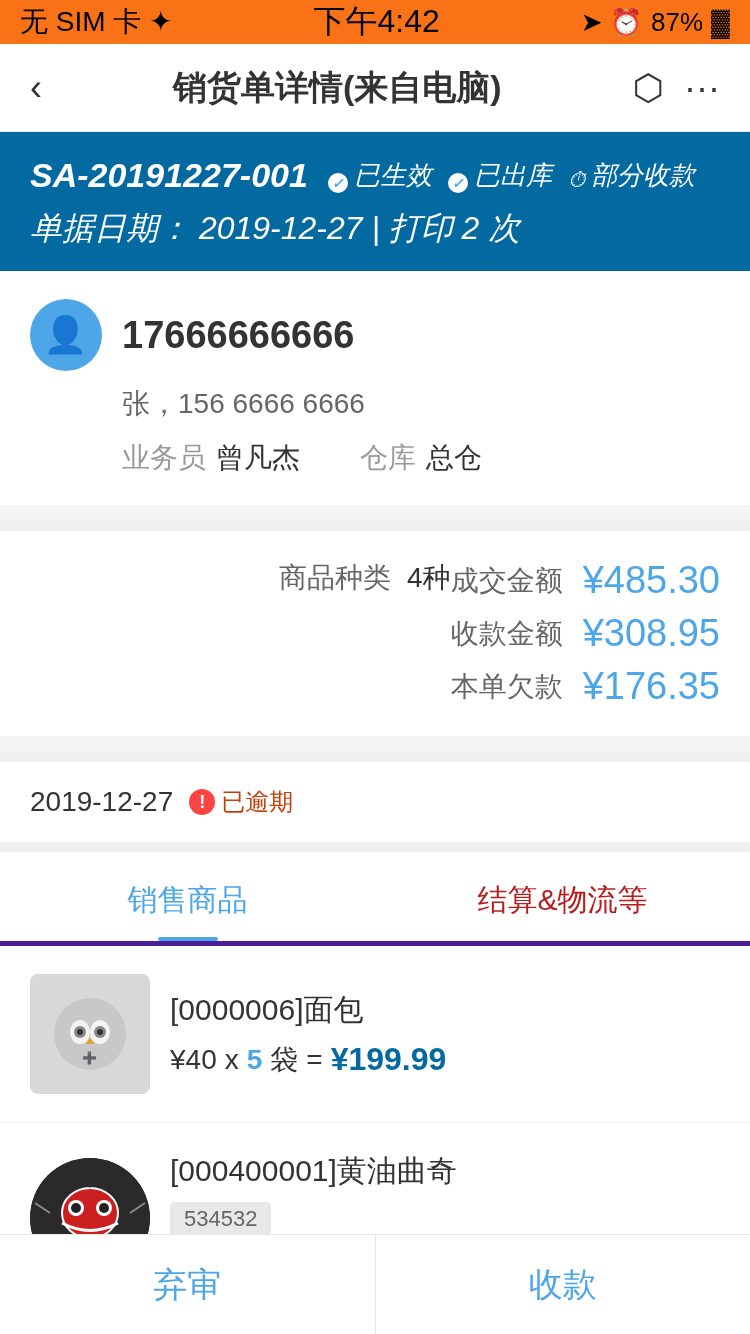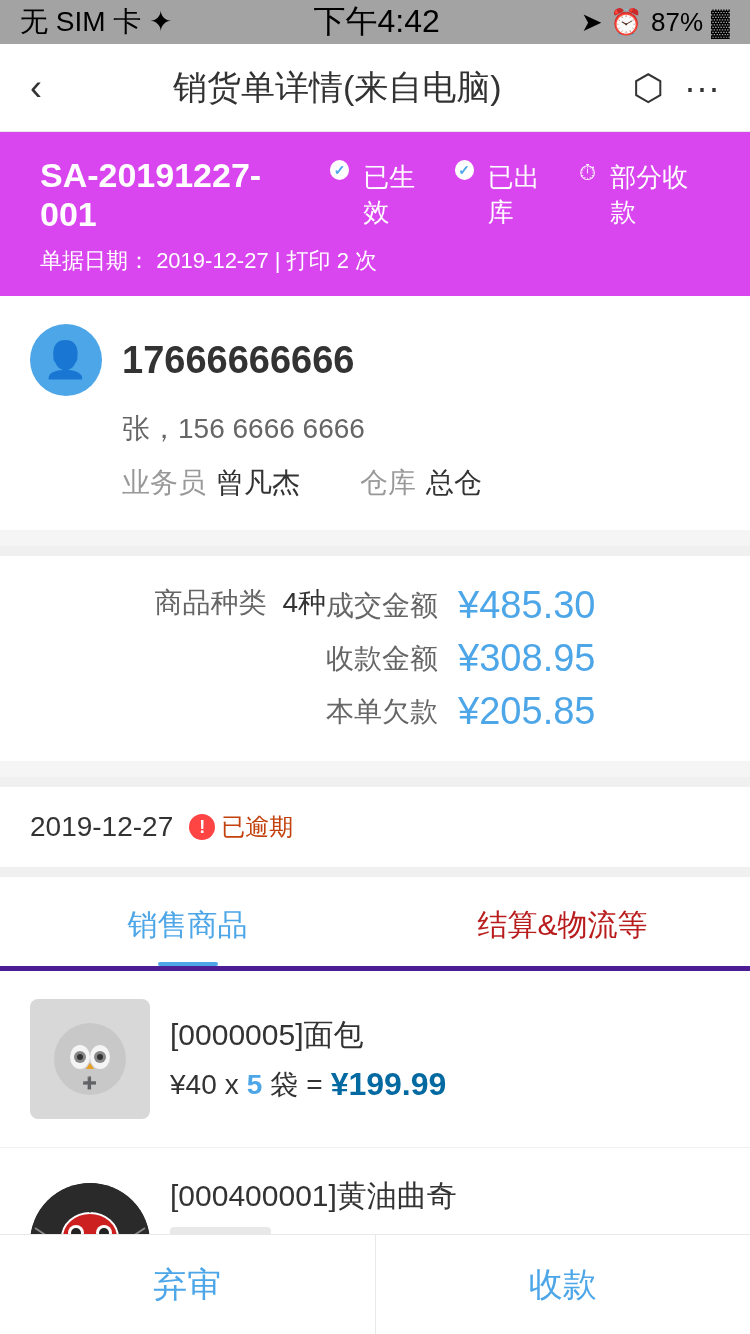--- a/index.html
+++ b/index.html
@@ -8,21 +8,21 @@
       font-family: -apple-system, "PingFang SC", "Helvetica Neue", Arial, sans-serif;
       background: #f5f5f5;
       width: 750px;
       min-height: 1334px;
       overflow-x: hidden;
     }
 
     
     .status-bar {
       height: 44px;
-      background: #a3a3a3;
+      background: #f97316;
       display: flex;
       align-items: center;
       justify-content: space-between;
       padding: 0 20px;
       font-size: 28px;
     }
     .status-left { font-size: 28px; display: flex; align-items: center; gap: 8px; }
     .status-center { font-size: 32px; font-weight: 500; }
     .status-right { display: flex; align-items: center; gap: 8px; font-size: 26px; }
 
@@ -36,58 +36,59 @@
       padding: 0 30px;
       border-bottom: 1px solid #e8e8e8;
     }
     .nav-back {
       font-size: 36px;
       color: #333;
       cursor: pointer;
     }
     .nav-title {
       font-size: 34px;
-      font-weight: 400;
+      font-weight: 700;
       color: #333;
     }
     .nav-actions {
       display: flex;
       align-items: center;
       gap: 20px;
     }
     .nav-icon {
       font-size: 36px;
       color: #333;
     }
 
     
     .order-header {
-      background: #d946ef;
-      padding: 24px 40px 20px;
+      background: #0369a1;
+      padding: 24px 30px 20px;
+      font-style: italic;
     }
     .order-header-top {
       display: flex;
       align-items: center;
       gap: 20px;
       margin-bottom: 12px;
     }
     .order-id {
       font-size: 34px;
       font-weight: 700;
       color: #fff;
     }
     .status-tags {
       display: flex;
       gap: 16px;
       align-items: center;
     }
     .status-tag {
       display: flex;
-      align-items: flex-start;
-      gap: 14px;
+      align-items: flex-end;
+      gap: 6px;
       color: #fff;
       font-size: 26px;
     }
     .status-tag .dot {
       width: 20px;
       height: 20px;
       border-radius: 50%;
       background: #fff;
       display: flex;
       align-items: center;
@@ -98,21 +99,21 @@
       color: #4da6e8;
       font-size: 14px;
       font-weight: bold;
       line-height: 1;
     }
     .status-tag .clock-icon {
       font-size: 22px;
       color: #fff;
     }
     .order-date {
-      font-size: 22px;
+      font-size: 32px;
       color: #fff;
     }
 
     
     .customer-section {
       background: #fff;
       padding: 28px 30px;
       margin-bottom: 16px;
     }
     .customer-top {
@@ -166,21 +167,21 @@
       color: #333;
       font-family: Liberation Serif, serif;
     }
 
     
     .stats-section {
       background: #fff;
       padding: 28px 30px;
       margin-bottom: 16px;
       display: flex;
-      justify-content: center;
+      justify-content: flex-end;
       align-items: flex-start;
     }
     .stats-left {
       display: flex;
       align-items: center;
       gap: 16px;
     }
     .stats-label {
       font-size: 28px;
       color: #666;
@@ -474,21 +475,21 @@
     <div class="stat-row">
       <span class="stat-row-label">成交金额</span>
       <span class="stat-row-value">¥485.30</span>
     </div>
     <div class="stat-row">
       <span class="stat-row-label">收款金额</span>
       <span class="stat-row-value">¥308.95</span>
     </div>
     <div class="stat-row">
       <span class="stat-row-label">本单欠款</span>
-      <span class="stat-row-value">¥205.85</span>
+      <span class="stat-row-value">¥176.35</span>
     </div>
   </div>
 </div>
 
 <div class="divider"></div>
 
 <div class="due-date-section">
   <span class="due-date">2019-12-27</span>
   <div class="overdue-badge">
     <div class="overdue-dot">!</div>
@@ -518,21 +519,21 @@
           <circle cx="30" cy="38" r="6" fill="#888"></circle>
           <circle cx="50" cy="38" r="6" fill="#888"></circle>
           <circle cx="30" cy="38" r="3" fill="#333"></circle>
           <circle cx="50" cy="38" r="3" fill="#333"></circle>
           <polygon points="40,44 36,50 44,50" fill="#e8a020"></polygon>
           <text x="40" y="68" text-anchor="middle" font-size="12" fill="#888">➕</text>
         </svg>
       </div>
     </div>
     <div class="product-info">
-      <div class="product-name">[0000005]面包</div>
+      <div class="product-name">[0000006]面包</div>
       <div class="product-price-row">
         <span>¥40</span>
         <span> x </span>
         <span class="price-highlight">5</span>
         <span>袋</span>
         <span> = </span>
         <span class="price-total">¥199.99</span>
       </div>
     </div>
   </div>

